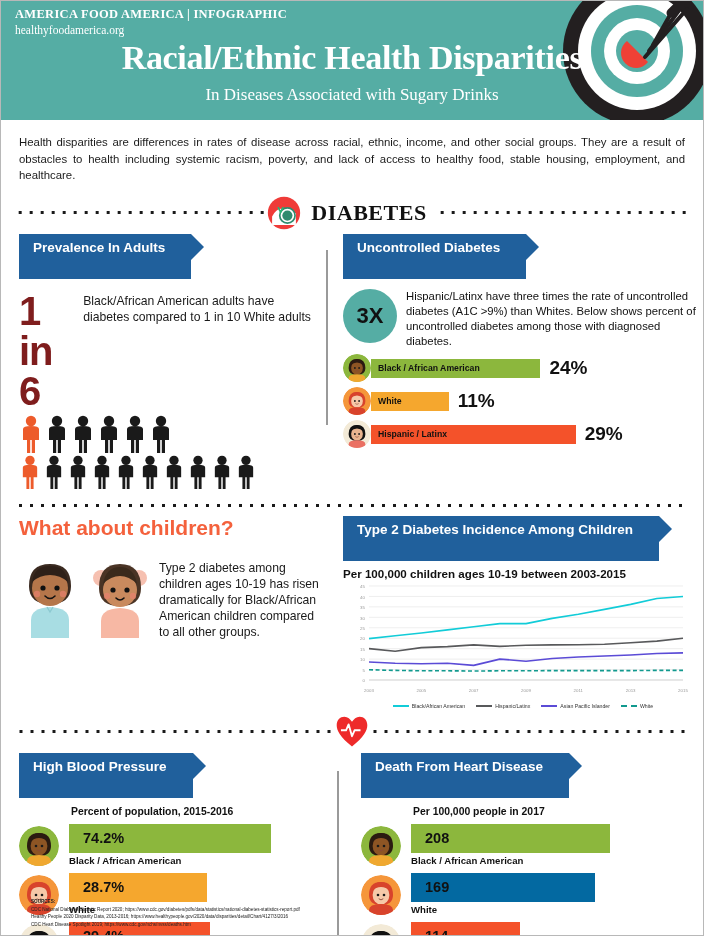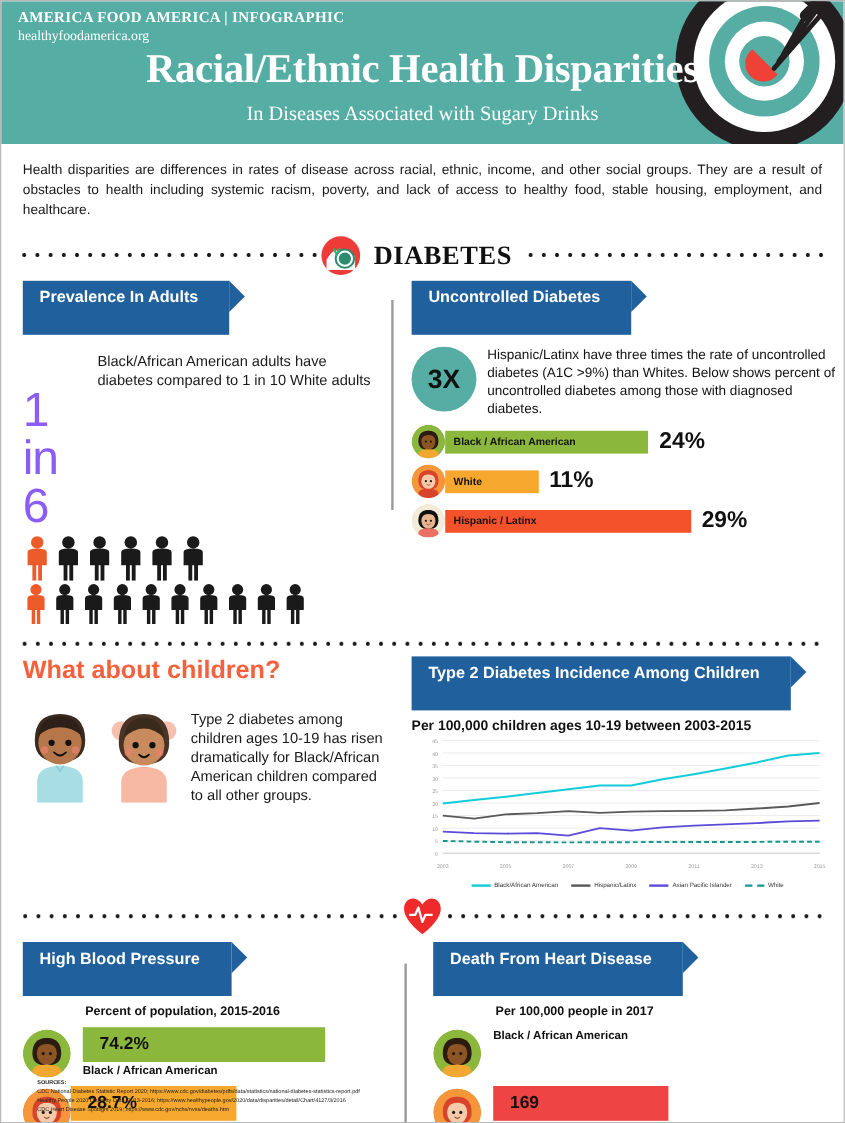--- a/index.html
+++ b/index.html
@@ -90,22 +90,22 @@
 
   
   .two-col { display: flex; position: relative; }
   .col-l { width: 320px; padding-left: 18px; }
   .col-r { flex: 1; padding-left: 22px; }
   .vdiv { position: absolute; width: 2px; background: #9a9a9a; }
 
   
   .big-stat {
     font-family: "Liberation Sans", sans-serif;
-    font-weight: normal; font-size: 40px; color: #8b5cf6;
-    letter-spacing: -1px; line-height: 40px; margin-top: 31px;
+    font-weight: bold; font-size: 40px; color: #7f1d1d;
+    letter-spacing: -1px; line-height: 40px;
   }
   .stat-text {
     font-size: 12.2px; line-height: 16px; color: #1a1a1a;
     font-family: "Liberation Sans Narrow","Liberation Sans", sans-serif;
   }
   .people-row { display: flex; gap: 2px; margin-top: 4px; }
   .person { width: 24px; height: 38px; }
   .person.small { width: 22px; height: 34px; }
 
   
@@ -483,21 +483,21 @@
           <svg class="hd-avatar" viewBox="0 0 40 40">
             <circle cx="20" cy="20" r="20" fill="#f5963a"></circle>
             <path d="M8 20 q0 -13 12 -13 q12 0 12 13 q0 10 -12 10 q-12 0 -12 -10z" fill="#d8432c"></path>
             <ellipse cx="20" cy="20" rx="8.4" ry="9.4" fill="#f6c9a8"></ellipse>
             <path d="M11 16 q1 -9 9 -9 q8 0 9 9 q-4 -4 -9 -4 q-5 0 -9 4z" fill="#d8432c"></path>
             <circle cx="17" cy="20" r="1.3" fill="#1a1a1a"></circle>
             <circle cx="23" cy="20" r="1.3" fill="#1a1a1a"></circle>
             <path d="M18 24 q2 2 4 0" stroke="#8a4a3a" stroke-width="0.9" fill="none" stroke-linecap="round"></path>
             <path d="M8 40 v-5 q0 -6 12 -6 q12 0 12 6 v5 z" fill="#d8432c"></path>
           </svg>
-          <div style="">
+          <div style="margin-left:10px">
             <div class="hd-bar" style="width:137.52083333333334px;background:#f5a72e">28.7%</div>
             <div class="hd-label">White</div>
           </div>
         </div>
         <div class="hd-row">
           <svg class="hd-avatar" viewBox="0 0 40 40">
             <circle cx="20" cy="20" r="20" fill="#f3ead7"></circle>
             <path d="M8 20 q0 -13 12 -13 q12 0 12 13 q0 10 -12 10 q-12 0 -12 -10z" fill="#111111"></path>
             <ellipse cx="20" cy="20" rx="8.4" ry="9.4" fill="#e8b48f"></ellipse>
             <path d="M11 16 q1 -9 9 -9 q8 0 9 9 q-4 -4 -9 -4 q-5 0 -9 4z" fill="#111111"></path>
@@ -523,36 +523,37 @@
             <circle cx="20" cy="20" r="20" fill="#8cb73d"></circle>
             <path d="M8 20 q0 -13 12 -13 q12 0 12 13 q0 10 -12 10 q-12 0 -12 -10z" fill="#2b1b11"></path>
             <ellipse cx="20" cy="20" rx="8.4" ry="9.4" fill="#8d5524"></ellipse>
             <path d="M11 16 q1 -9 9 -9 q8 0 9 9 q-4 -4 -9 -4 q-5 0 -9 4z" fill="#2b1b11"></path>
             <circle cx="17" cy="20" r="1.3" fill="#1a1a1a"></circle>
             <circle cx="23" cy="20" r="1.3" fill="#1a1a1a"></circle>
             <path d="M18 24 q2 2 4 0" stroke="#8a4a3a" stroke-width="0.9" fill="none" stroke-linecap="round"></path>
             <path d="M8 40 v-5 q0 -6 12 -6 q12 0 12 6 v5 z" fill="#f0a830"></path>
           </svg>
           <div style="margin-left:10px">
+            <div class="hd-bar" style="width:199.33333333333334px;background:#8cb73d">208</div>
             <div class="hd-label">Black / African American</div>
           </div>
         </div>
         <div class="hd-row">
           <svg class="hd-avatar" viewBox="0 0 40 40">
             <circle cx="20" cy="20" r="20" fill="#f5963a"></circle>
             <path d="M8 20 q0 -13 12 -13 q12 0 12 13 q0 10 -12 10 q-12 0 -12 -10z" fill="#d8432c"></path>
             <ellipse cx="20" cy="20" rx="8.4" ry="9.4" fill="#f6c9a8"></ellipse>
             <path d="M11 16 q1 -9 9 -9 q8 0 9 9 q-4 -4 -9 -4 q-5 0 -9 4z" fill="#d8432c"></path>
             <circle cx="17" cy="20" r="1.3" fill="#1a1a1a"></circle>
             <circle cx="23" cy="20" r="1.3" fill="#1a1a1a"></circle>
             <path d="M18 24 q2 2 4 0" stroke="#8a4a3a" stroke-width="0.9" fill="none" stroke-linecap="round"></path>
             <path d="M8 40 v-5 q0 -6 12 -6 q12 0 12 6 v5 z" fill="#d8432c"></path>
           </svg>
           <div style="margin-left:10px">
-            <div class="hd-bar" style="width:146px;background:#ef4444">169</div>
+            <div class="hd-bar" style="width:184px;background:#0369a1">169</div>
             <div class="hd-label">White</div>
           </div>
         </div>
         <div class="hd-row">
           <svg class="hd-avatar" viewBox="0 0 40 40">
             <circle cx="20" cy="20" r="20" fill="#f3ead7"></circle>
             <path d="M8 20 q0 -13 12 -13 q12 0 12 13 q0 10 -12 10 q-12 0 -12 -10z" fill="#111111"></path>
             <ellipse cx="20" cy="20" rx="8.4" ry="9.4" fill="#e8b48f"></ellipse>
             <path d="M11 16 q1 -9 9 -9 q8 0 9 9 q-4 -4 -9 -4 q-5 0 -9 4z" fill="#111111"></path>
             <circle cx="17" cy="20" r="1.3" fill="#1a1a1a"></circle>

